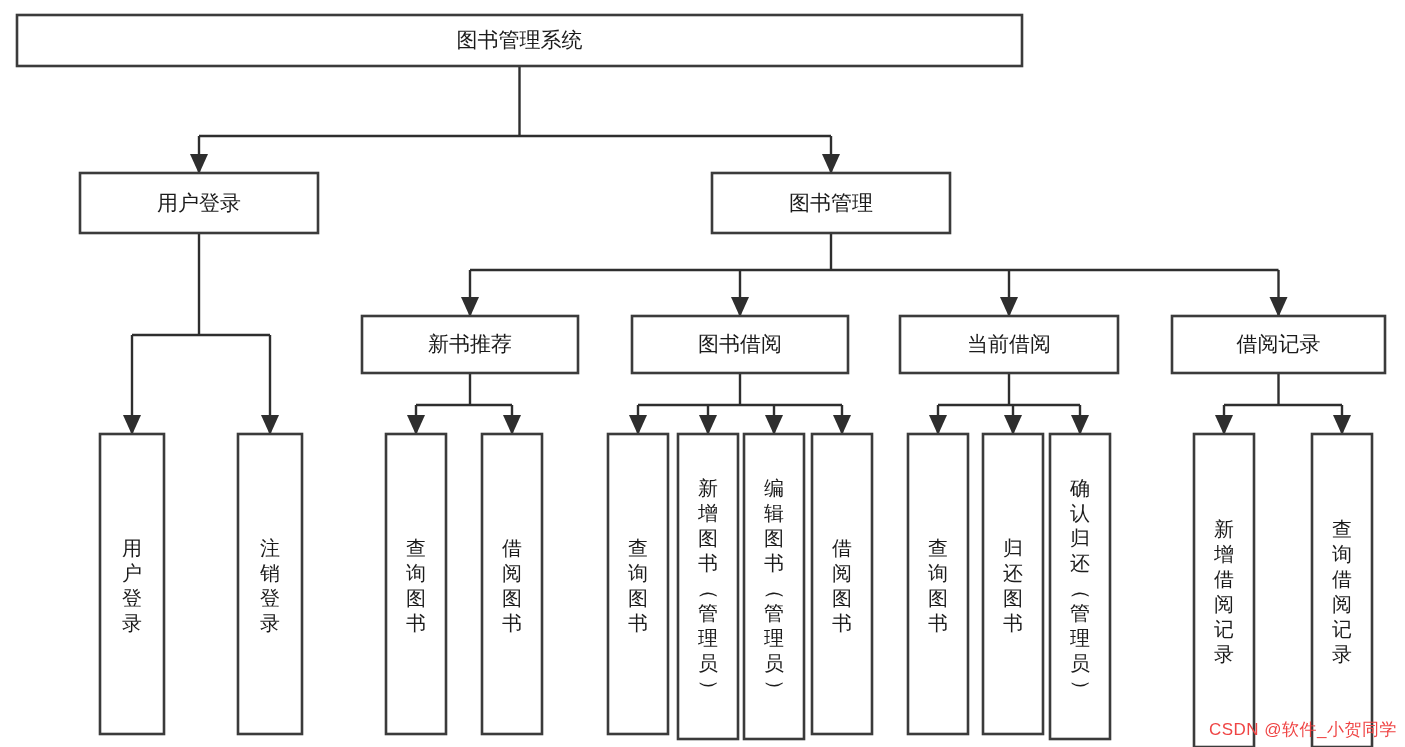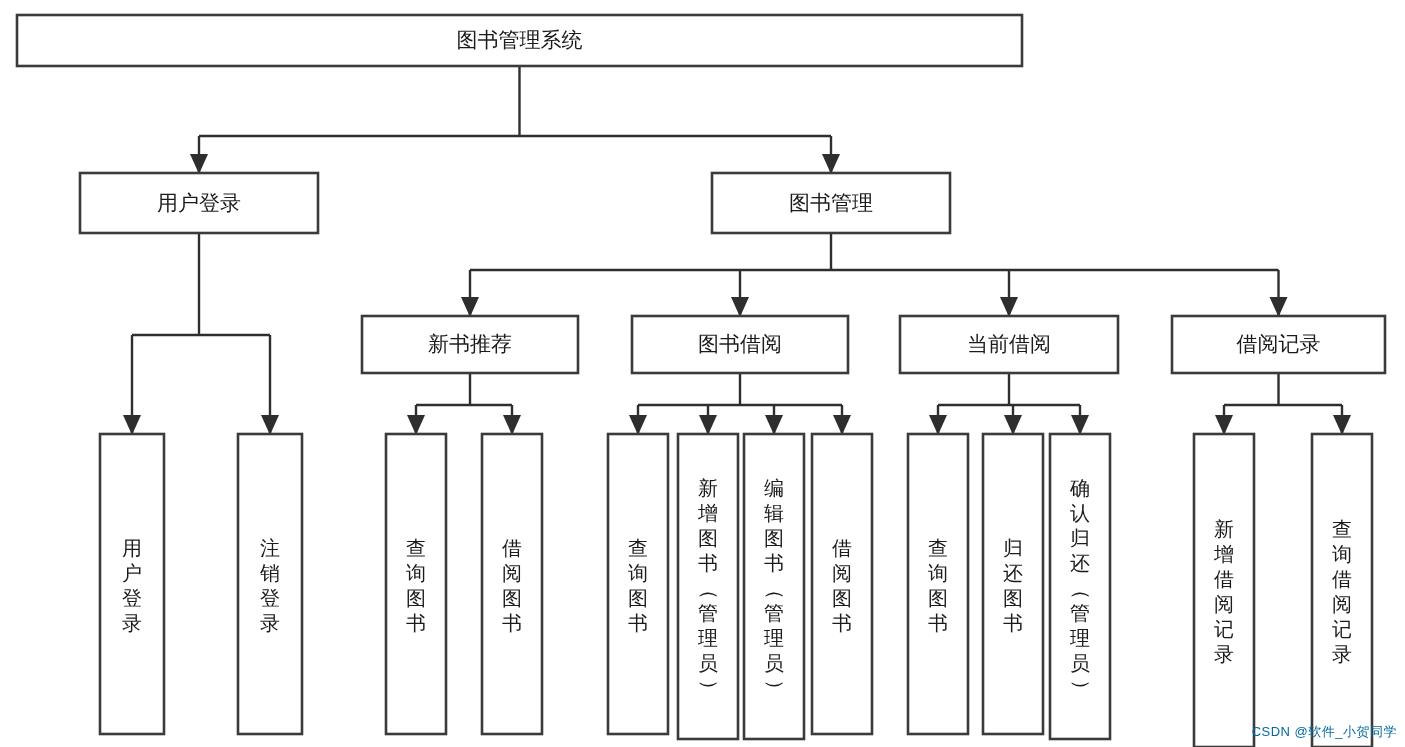--- a/index.html
+++ b/index.html
@@ -52,22 +52,22 @@
   }
   .arrow-head {
     fill: #2e2e2e;
     stroke: none;
   }
   .watermark {
     position: absolute;
     right: 8px;
     bottom: 6px;
     font-family: "Liberation Sans", "DejaVu Sans", sans-serif;
-    font-size: 13px;
-    color: #0369a1;
+    font-size: 17px;
+    color: #ef4444;
     letter-spacing: 0.5px;
     white-space: nowrap;
     pointer-events: none;
   }
 </style>
 </head>
 <body>
 
 <div id="diagram-root">
   <svg class="flow" viewBox="0 0 1405 747">

